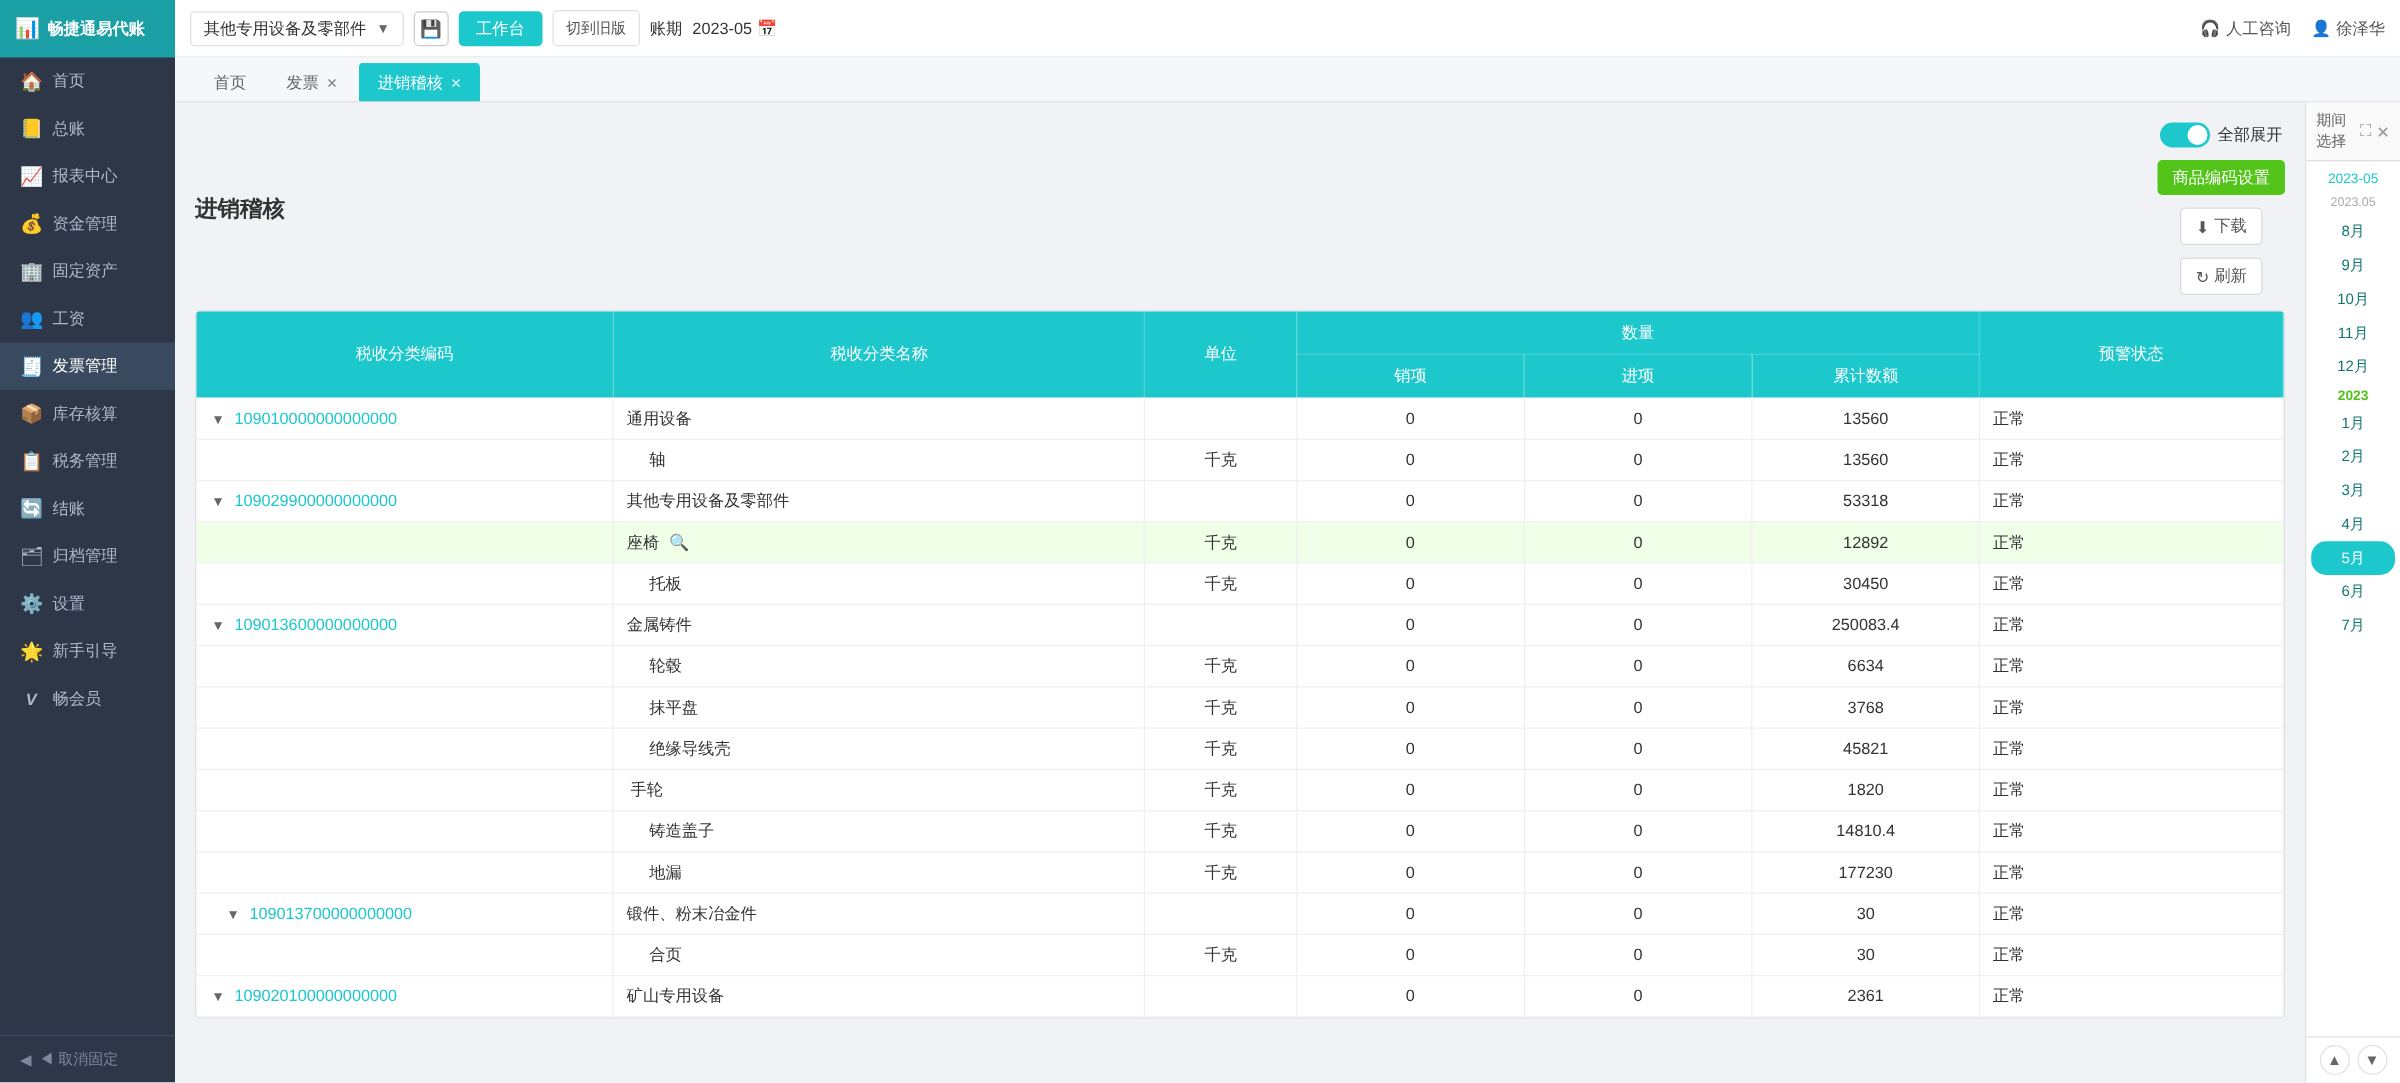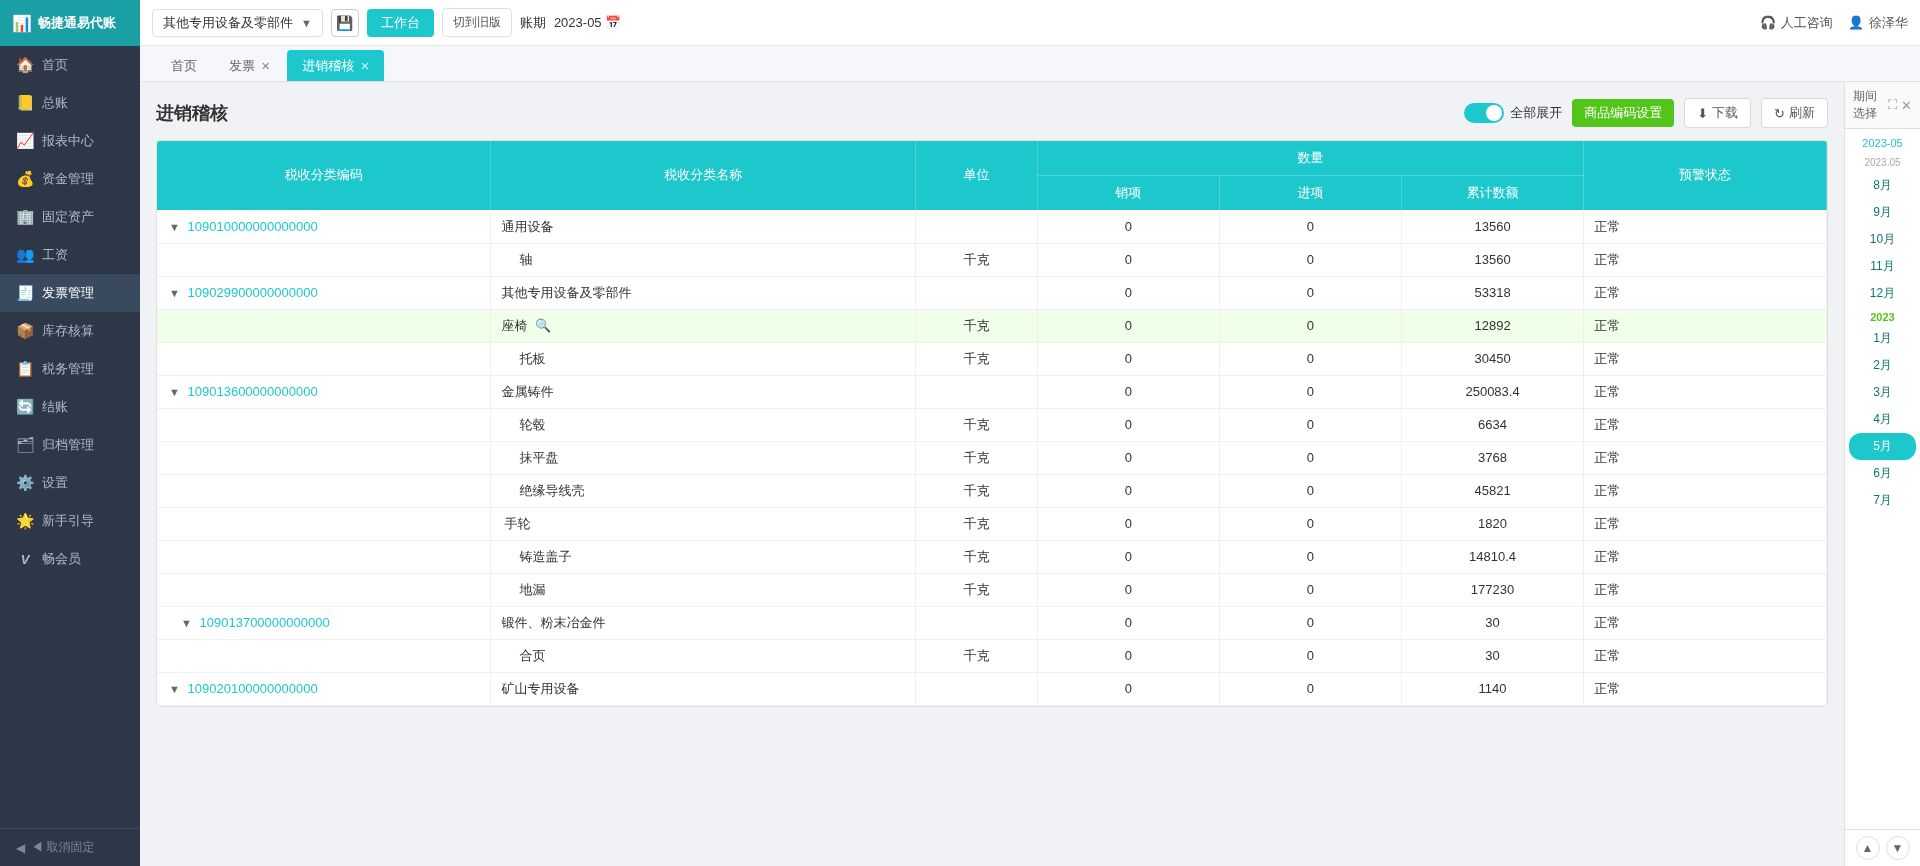--- a/index.html
+++ b/index.html
@@ -179,20 +179,21 @@
     }
     .page-title {
       font-size: 18px;
       font-weight: bold;
       color: #333;
     }
     .page-actions {
       display: flex;
       align-items: center;
       gap: 10px;
+      flex-direction: column;
     }
     .toggle-switch {
       display: flex;
       align-items: center;
       gap: 6px;
       font-size: 13px;
       color: #333;
     }
     .toggle-track {
       width: 40px; height: 20px;
@@ -641,21 +642,21 @@
       </tr>
               <tr>
         <td style="padding-left:12px;">
           <span style="color:#666;font-size:11px;margin-right:4px;">▼</span>
           <span style="color:#1dc8cd;margin-top:11px;">109020100000000000</span>
         </td>
         <td>矿山专用设备</td>
         <td class="center"></td>
         <td class="center">0</td>
         <td class="center">0</td>
-        <td class="center">1140</td>
+        <td class="center">2361</td>
         <td>正常</td>
       </tr>
             </tbody>
         </table>
       </div>
 
     </div>
 
     <div class="right-panel">
       <div class="right-panel-header">

